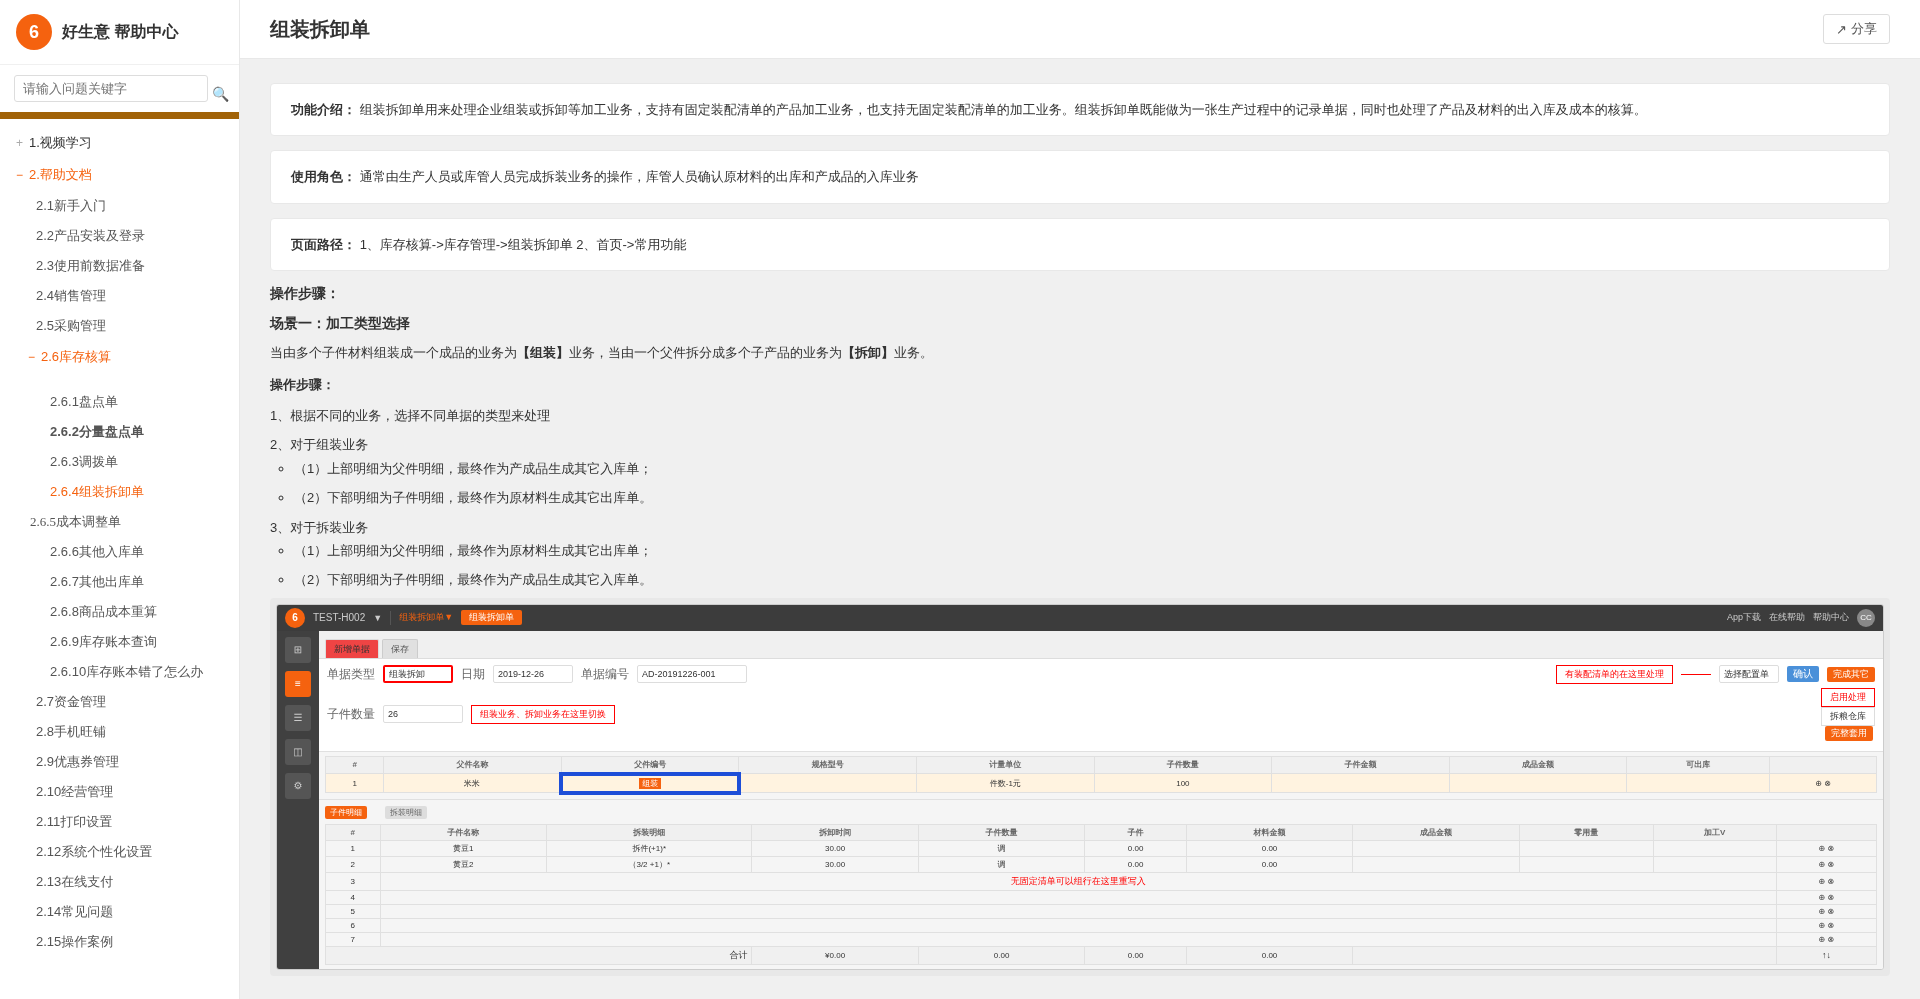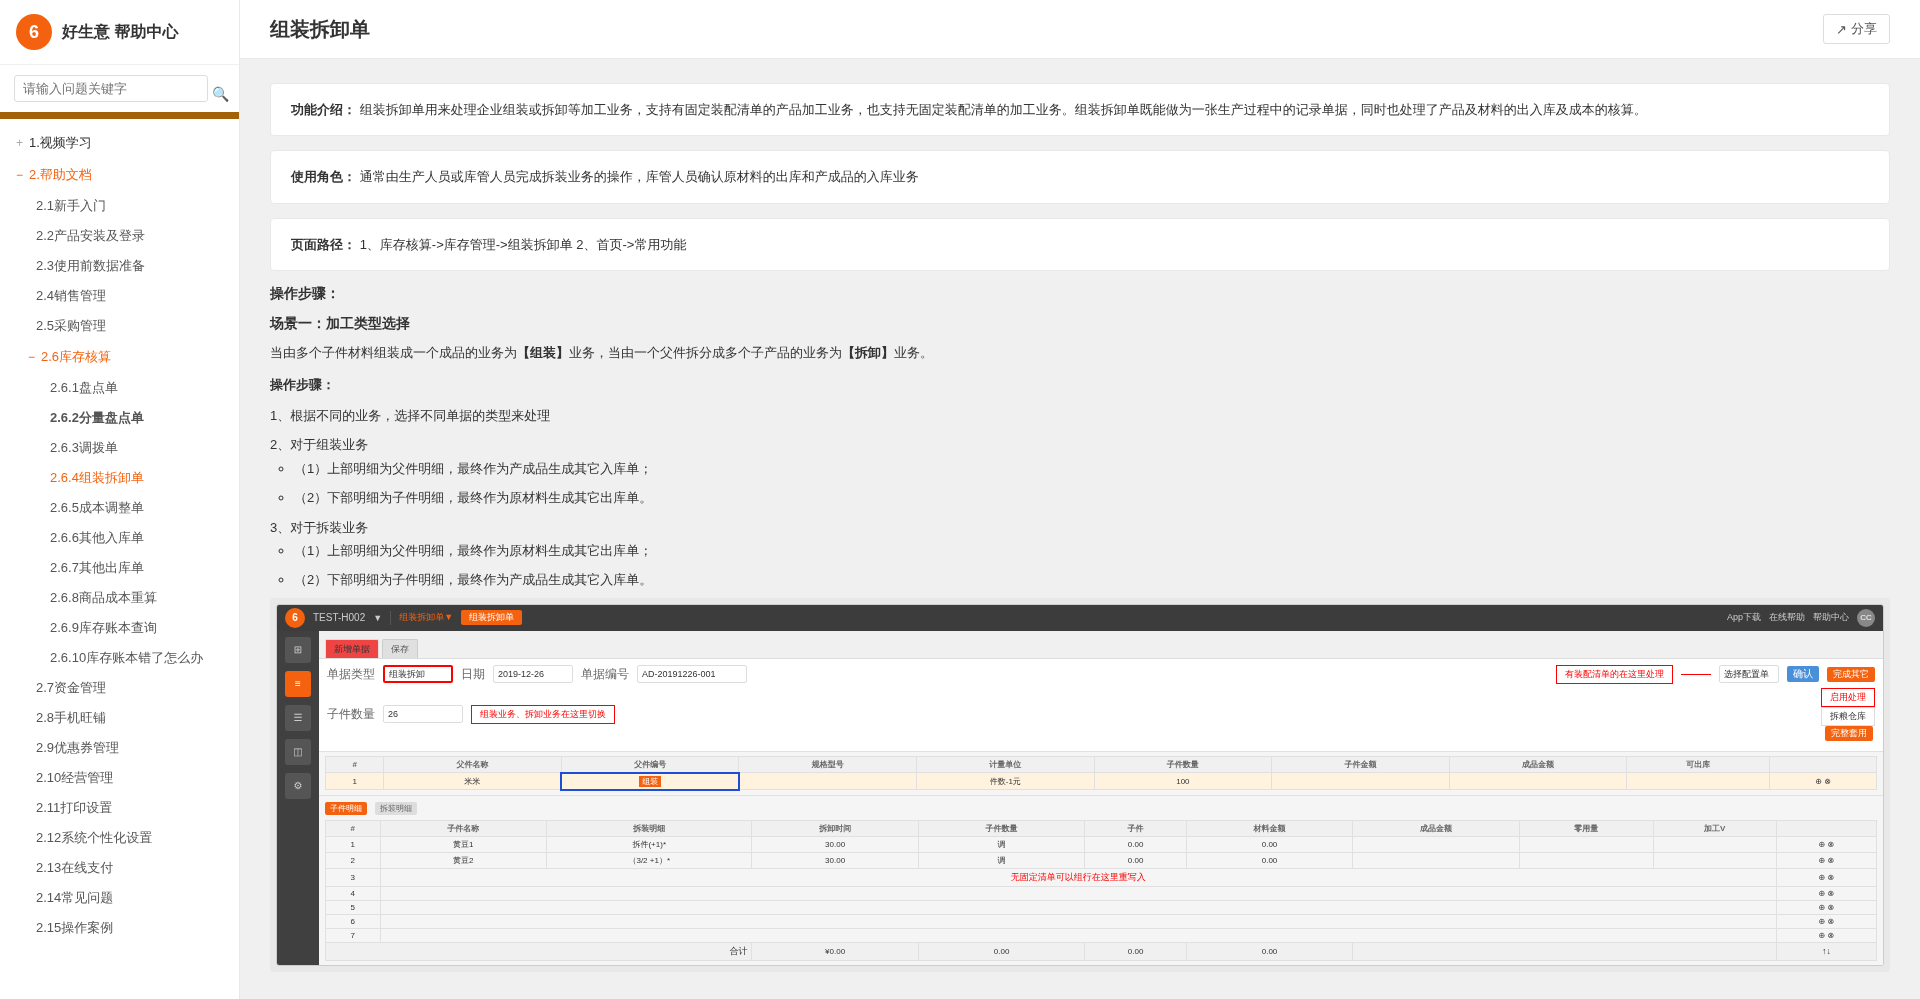--- a/index.html
+++ b/index.html
@@ -175,21 +175,21 @@
     .sf-orange-btn { background: #f5620f; color: #fff; font-size: 9px; padding: 1px 6px; border-radius: 2px; border: none; cursor: pointer; }
     .sf-blue-btn { background: #4a90d9; color: #fff; font-size: 10px; padding: 1px 6px; border-radius: 2px; border: none; cursor: pointer; }
 
     .screen-table-wrapper { padding: 4px 6px; }
     .s-table { width: 100%; border-collapse: collapse; font-size: 8px; }
     .s-table th { background: #f0f0f0; border: 1px solid #e0e0e0; padding: 2px 4px; color: #666; text-align: center; white-space: nowrap; }
     .s-table td { border: 1px solid #e0e0e0; padding: 2px 4px; color: #333; text-align: center; }
     .s-table tr.highlight-row td { background: #fff3e0; }
 
     .screen-sub-table-wrapper { padding: 4px 6px; border-top: 1px solid #e0e0e0; }
-    .s-sub-header { display: flex; align-items: center; gap: 8px; padding: 2px 0; margin-bottom: 3px; }
+    .s-sub-header { display: flex; align-items: center; gap: 18px; padding: 2px 0; margin-bottom: 3px; }
     .s-sub-tab { font-size: 8px; background: #f5620f; color: #fff; padding: 1px 5px; border-radius: 2px; }
     .s-sub-tab.gray { background: #ddd; color: #666; }
 
     
     .annot-container { position: relative; }
 
     
     ::-webkit-scrollbar { width: 6px; }
     ::-webkit-scrollbar-track { background: #f0f0f0; }
     ::-webkit-scrollbar-thumb { background: #ccc; border-radius: 3px; }
@@ -230,25 +230,25 @@
     <div class="sub-item-row">2.3使用前数据准备</div>
     <div class="sub-item-row">2.4销售管理</div>
     <div class="sub-item-row">2.5采购管理</div>
 
     <div class="nav-item">
       <div class="nav-item-row section-open" style="padding-left:28px;">
         <span class="nav-icon">−</span>
         <span>2.6库存核算</span>
       </div>
     </div>
-    <div class="sub-item-row" style="padding-left:50px;">2.6.1盘点单</div>
+    <div class="sub-item-row" style="padding-left:50px;margin-top:14px;">2.6.1盘点单</div>
     <div class="sub-item-row" style="padding-left:50px;font-weight:bold;">2.6.2分量盘点单</div>
     <div class="sub-item-row" style="padding-left:50px;">2.6.3调拨单</div>
     <div class="sub-item-row active" style="padding-left:50px; color:#f5620f;">2.6.4组装拆卸单</div>
-    <div class="sub-item-row" style="padding-left:50px;">2.6.5成本调整单</div>
+    <div class="sub-item-row" style="padding-left:30px;font-family:Liberation Serif, serif;">2.6.5成本调整单</div>
     <div class="sub-item-row" style="padding-left:50px;">2.6.6其他入库单</div>
     <div class="sub-item-row" style="padding-left:50px;">2.6.7其他出库单</div>
     <div class="sub-item-row" style="padding-left:50px;">2.6.8商品成本重算</div>
     <div class="sub-item-row" style="padding-left:50px;">2.6.9库存账本查询</div>
     <div class="sub-item-row" style="padding-left:50px;">2.6.10库存账本错了怎么办</div>
 
     <div class="sub-item-row">2.7资金管理</div>
     <div class="sub-item-row">2.8手机旺铺</div>
     <div class="sub-item-row">2.9优惠券管理</div>
     <div class="sub-item-row">2.10经营管理</div>
@@ -386,21 +386,21 @@
                     <th>子件金额</th>
                     <th>成品金额</th>
                     <th>可出库</th>
                     <th></th>
                   </tr>
                 </thead>
                 <tbody>
                   <tr class="highlight-row">
                     <td>1</td>
                     <td>米米</td>
-                    <td style="border:2px solid #1d4ed8;font-family:Liberation Mono, monospace;">
+                    <td style="border:4px solid #1d4ed8;font-family:Liberation Mono, monospace;">
                       <span style="background:#f5620f;color:#fff;font-size:8px;padding:1px 3px;">组装</span>
                     </td>
                     <td></td>
                     <td>件数-1元</td>
                     <td>100</td>
                     <td></td>
                     <td></td>
                     <td></td>
                     <td>⊕ ⊗</td>
                   </tr>

